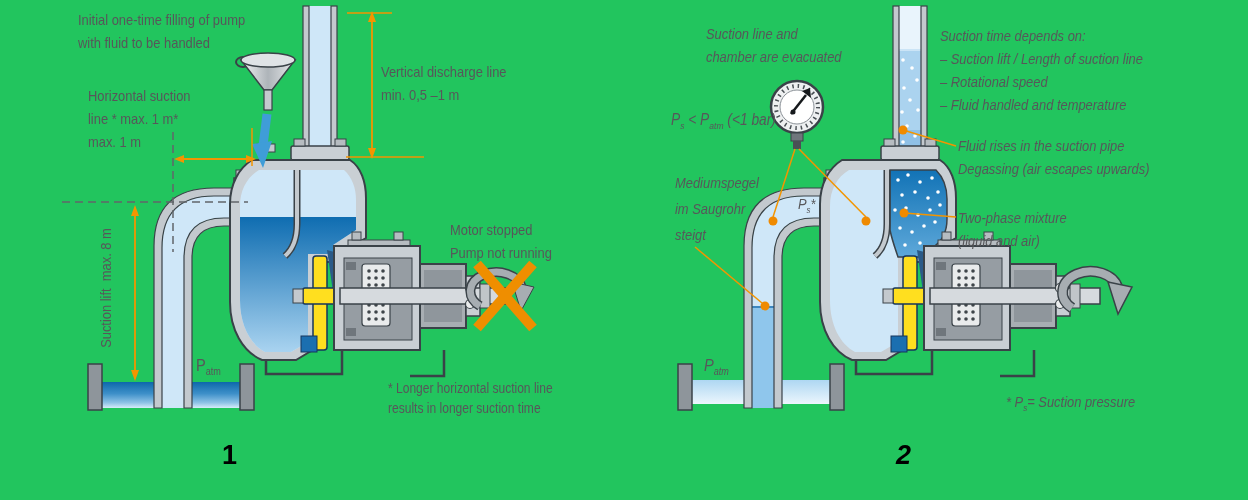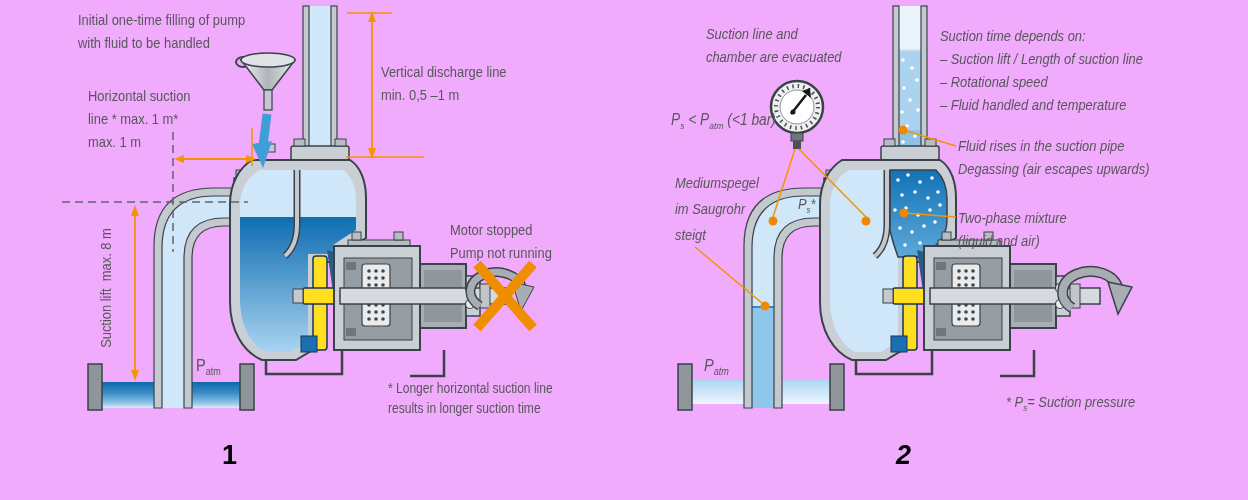--- a/index.html
+++ b/index.html
@@ -1,18 +1,18 @@
 <!DOCTYPE html>
 <html><head>
 <meta charset="utf-8">
 <style>
   html,body{margin:0;padding:0;background:#fff;}
   body{width:1248px;height:500px;overflow:hidden;
        font-family:"Liberation Sans","DejaVu Sans",sans-serif;}
-  #stage{position:relative;width:1248px;height:500px;background:#f0abfc;}
+  #stage{position:relative;width:1248px;height:500px;background:#22c55e;}
   .diag{position:absolute;top:0;height:500px;}
   #d1{left:0;width:640px;}
   #d2{left:640px;width:608px;font-style:italic;}
   .diag svg{position:absolute;left:0;top:0;}
   .lbl{position:absolute;color:#57575a;font-size:15px;line-height:23px;
        white-space:nowrap;transform:scaleX(.86);transform-origin:left top;}
   .lbl.sm{font-size:14px;line-height:20px;}
   .lbl.p{font-size:17px;line-height:20px;}
   .lbl sub{font-size:.62em;line-height:0;}
   .lbl-rot{position:absolute;left:13px;top:277px;width:190px;height:22px;

